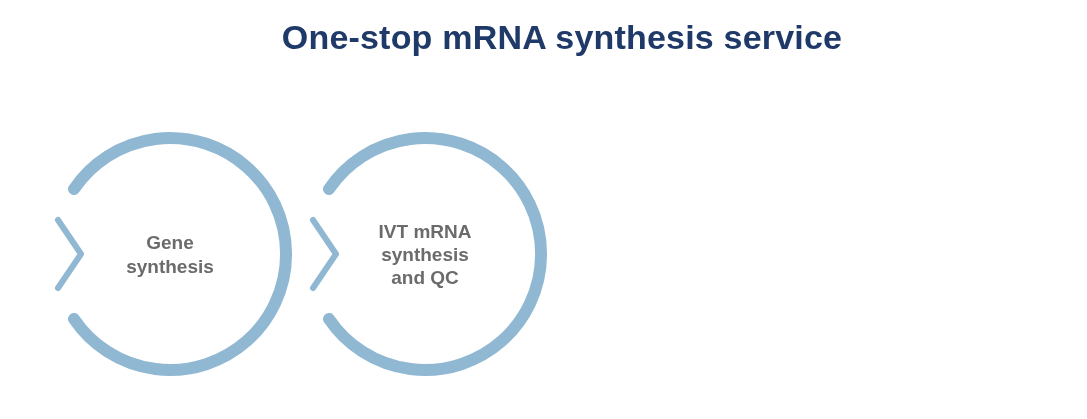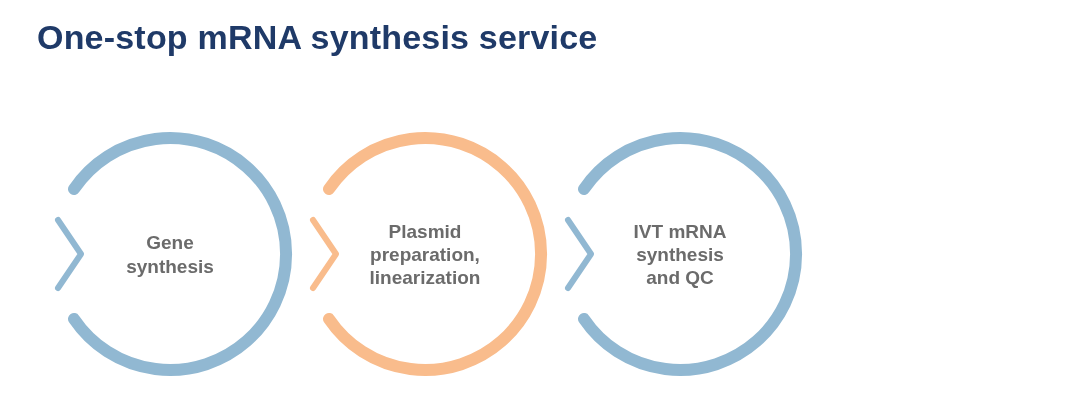--- a/index.html
+++ b/index.html
@@ -11,20 +11,21 @@
   body {
     width: 1087px;
     height: 419px;
     background: var(--bg-color);
     font-family: "Liberation Sans", sans-serif;
     overflow: hidden;
     position: relative;
   }
   .diagram-title {
     margin-top: 18px;
+    text-align: center;
     font-size: 34px;
     font-weight: 700;
     letter-spacing: 0.2px;
     color: var(--title-color);
     padding-left: 37px;
   }
   .stage-row {
     position: absolute;
     top: 122px;
     left: 38px;
@@ -70,29 +71,20 @@
 
   <div class="stage">
     <svg width="255" height="265" viewBox="0 0 255 265">
       <path d="M 36 67 A 116 116 0 1 1 36 197" fill="none" stroke-width="12" stroke-linecap="round" stroke="#91B8D2"></path>
       <path d="M 20 98 L 43 132 L 20 166" fill="none" stroke-width="6" stroke-linecap="round" stroke-linejoin="round" stroke="#91B8D2"></path>
     </svg>
     <div class="stage-label">Gene
 synthesis</div>
   </div>
 
-  <div class="stage">
-    <svg width="255" height="265" viewBox="0 0 255 265">
-      <path d="M 36 67 A 116 116 0 1 1 36 197" fill="none" stroke-width="12" stroke-linecap="round" stroke="#F9BC8C"></path>
-      <path d="M 20 98 L 43 132 L 20 166" fill="none" stroke-width="6" stroke-linecap="round" stroke-linejoin="round" stroke="#F9BC8C"></path>
-    </svg>
-    <div class="stage-label">Plasmid
-preparation,
-linearization</div>
-  </div>
 
   <div class="stage">
     <svg width="255" height="265" viewBox="0 0 255 265">
       <path d="M 36 67 A 116 116 0 1 1 36 197" fill="none" stroke-width="12" stroke-linecap="round" stroke="#91B8D2"></path>
       <path d="M 20 98 L 43 132 L 20 166" fill="none" stroke-width="6" stroke-linecap="round" stroke-linejoin="round" stroke="#91B8D2"></path>
     </svg>
     <div class="stage-label">IVT mRNA
 synthesis
 and QC</div>
   </div>

